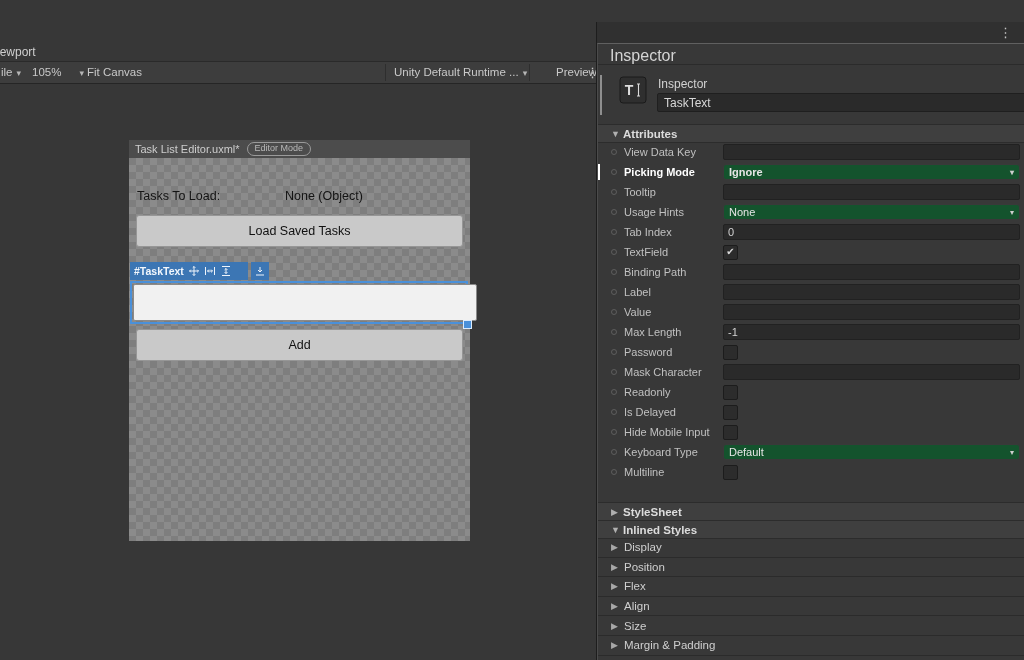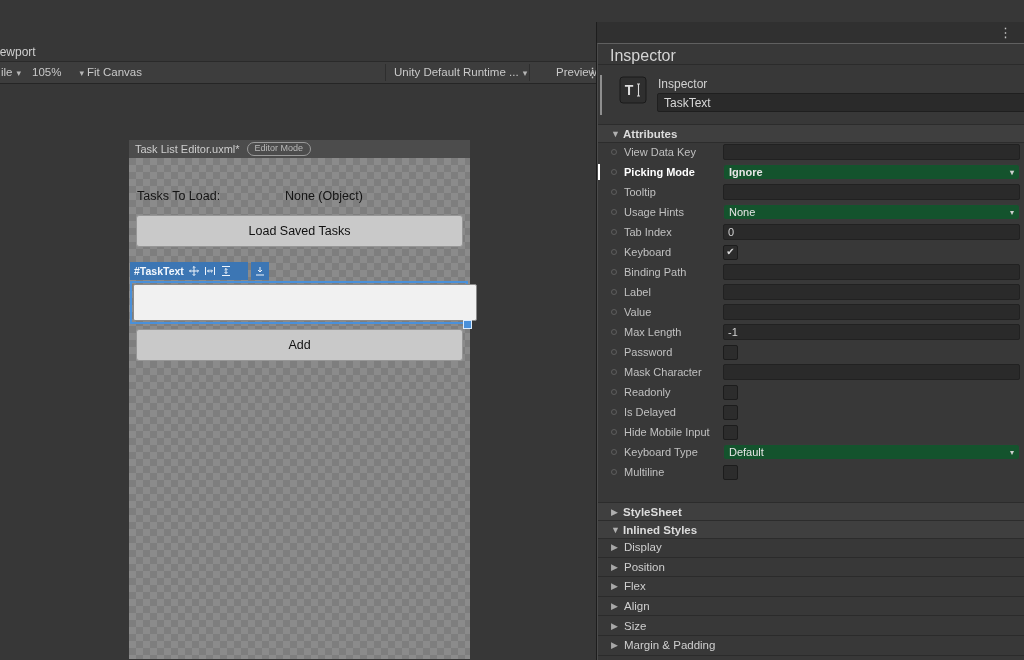--- a/index.html
+++ b/index.html
@@ -22,21 +22,21 @@
   .tb-dd{padding:0 6px;}
   .more-icon{font-size:13px;color:#c5c5c5;letter-spacing:0;}
 
   
   .canvas{position:absolute;left:129px;top:118px;width:341px;height:485px;}
   .canvas-header{position:absolute;left:0;top:0;width:341px;height:18px;background:#4c4c4c;
                  display:flex;align-items:center;gap:7px;padding-left:6px;box-sizing:border-box;}
   .canvas-title{font-size:11px;color:#cdcdcd;white-space:nowrap;}
   .mode-badge{font-size:9px;color:#b8b8b8;border:1px solid #9a9a9a;border-radius:8px;
               padding:0 7px;line-height:11px;height:12px;}
-  .canvas-body{position:absolute;left:0;top:18px;width:341px;height:501px;
+  .canvas-body{position:absolute;left:0;top:18px;width:341px;height:383px;
       background-color:#7e7e7e;
       background-image:
         linear-gradient(45deg,#8b8b8b 25%,transparent 25%,transparent 75%,#8b8b8b 75%),
         linear-gradient(45deg,#8b8b8b 25%,transparent 25%,transparent 75%,#8b8b8b 75%);
       background-size:14px 14px;background-position:0 0,7px 7px;}
   .cv-label{position:absolute;font-size:12.5px;color:#141414;}
   .cv-btn{position:absolute;left:7px;width:327px;height:32px;background:#c9c9c9;border:1px solid #969696;
           border-radius:3px;box-sizing:border-box;display:flex;align-items:center;justify-content:center;
           font-size:12.5px;color:#101010;}
   .sel-tag{position:absolute;left:1px;top:104px;width:118px;height:18px;background:var(--tag-blue);
@@ -240,21 +240,21 @@
           </div>
           <div class="attr-row">
             <span class="marker"></span>
             <span class="attr-label">Tab Index</span>
             <div class="ctrl">
               <input class="text-field" type="text" value="0" style="">
             </div>
           </div>
           <div class="attr-row">
             <span class="marker"></span>
-            <span class="attr-label">Keyboard</span>
+            <span class="attr-label">TextField</span>
             <div class="ctrl">
               <div class="checkbox checked">✔</div>
             </div>
           </div>
           <div class="attr-row">
             <span class="marker"></span>
             <span class="attr-label">Binding Path</span>
             <div class="ctrl">
               <input class="text-field" type="text" style="">
             </div>

